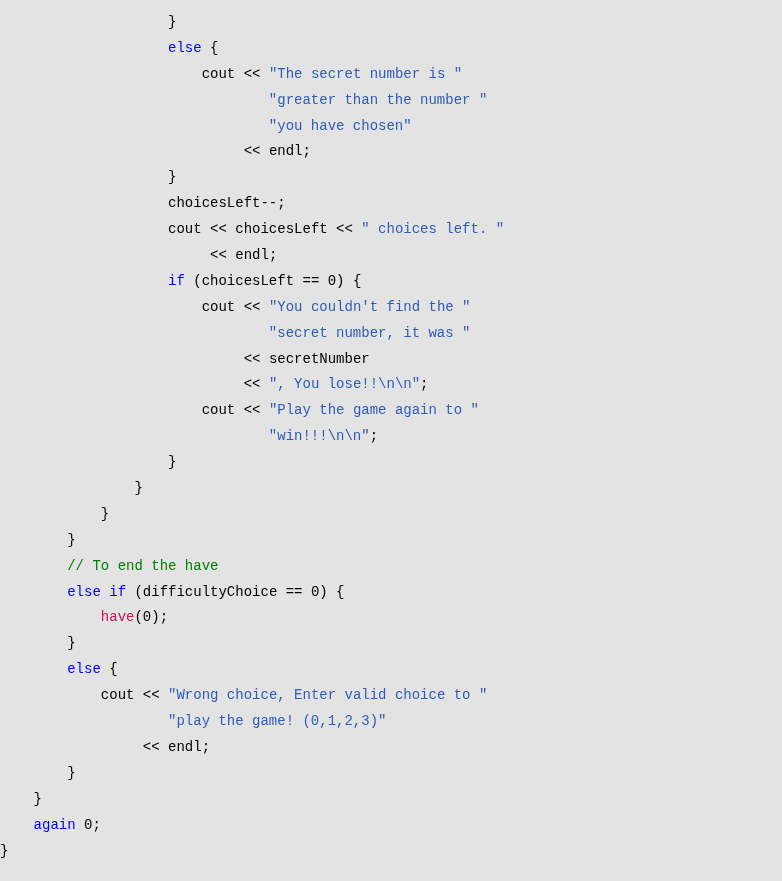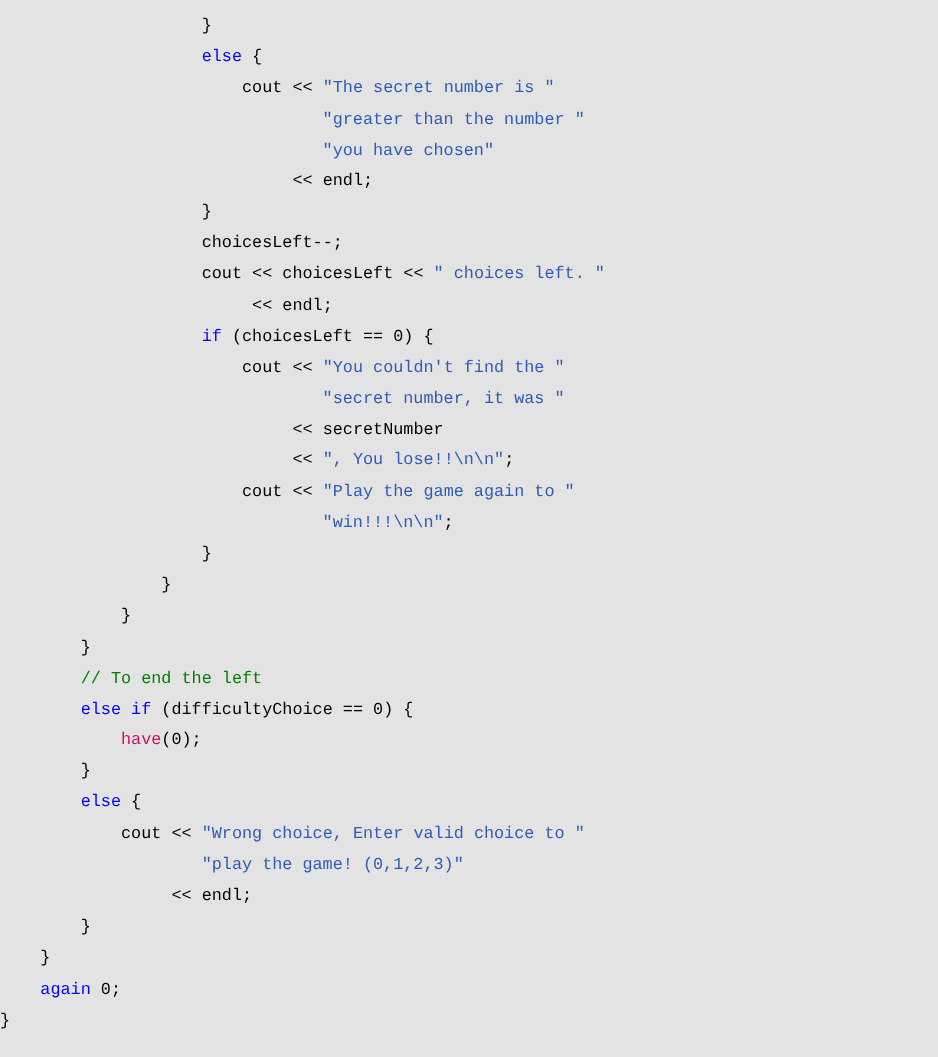--- a/index.html
+++ b/index.html
@@ -45,21 +45,21 @@
 <span><span>                        </span><span>cout </span><span>&lt;&lt; </span><span class="str">"You couldn't find the "</span></span>
 <span><span>                                </span><span class="str">"secret number, it was "</span></span>
 <span><span>                            </span> <span>&lt;&lt; </span><span>secretNumber</span></span>
 <span><span>                            </span> <span>&lt;&lt; </span><span class="str">", You lose!!\n\n"</span><span>;</span></span>
 <span><span>                        </span><span>cout </span><span>&lt;&lt; </span><span class="str">"Play the game again to "</span></span>
 <span><span>                                </span><span class="str">"win!!!\n\n"</span><span>;</span></span>
 <span><span>                    </span><span>}</span></span>
 <span><span>                </span><span>}</span></span>
 <span><span>            </span><span>}</span></span>
 <span><span>        </span><span>}</span></span>
-<span><span>        </span><span class="com">// To end the left</span></span>
+<span><span>        </span><span class="com">// To end the have</span></span>
 <span><span>        </span><span class="kw">else</span><span> </span><span class="kw">if</span><span> </span><span>(</span><span>difficultyChoice</span><span> == </span><span class="num">0</span><span>)</span><span> </span><span>{</span></span>
 <span><span>            </span><span class="fn">have</span><span>(</span><span class="num">0</span><span>)</span><span>;</span></span>
 <span><span>        </span><span>}</span></span>
 <span><span>        </span><span class="kw">else</span><span> </span><span>{</span></span>
 <span><span>            </span><span>cout </span><span>&lt;&lt; </span><span class="str">"Wrong choice, Enter valid choice to "</span></span>
 <span><span>                    </span><span class="str">"play the game! (0,1,2,3)"</span></span>
 <span><span>                </span> <span>&lt;&lt; </span><span>endl</span><span>;</span></span>
 <span><span>        </span><span>}</span></span>
 <span><span>    </span><span>}</span></span>
 <span><span>    </span><span class="kw">again</span><span> </span><span class="num">0</span><span>;</span></span>

